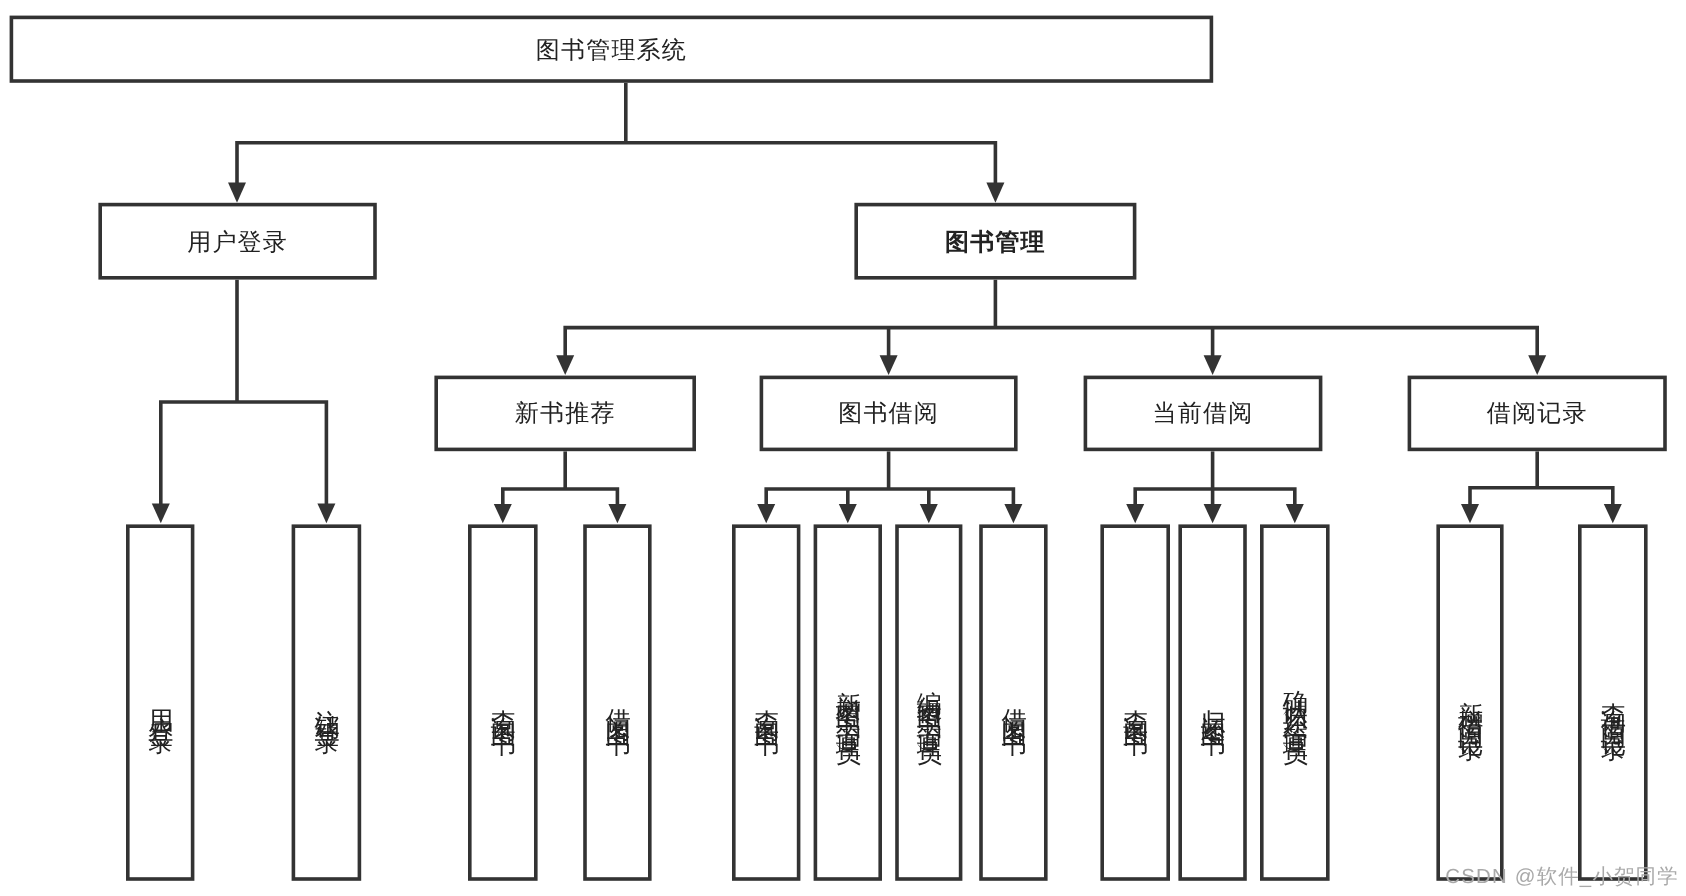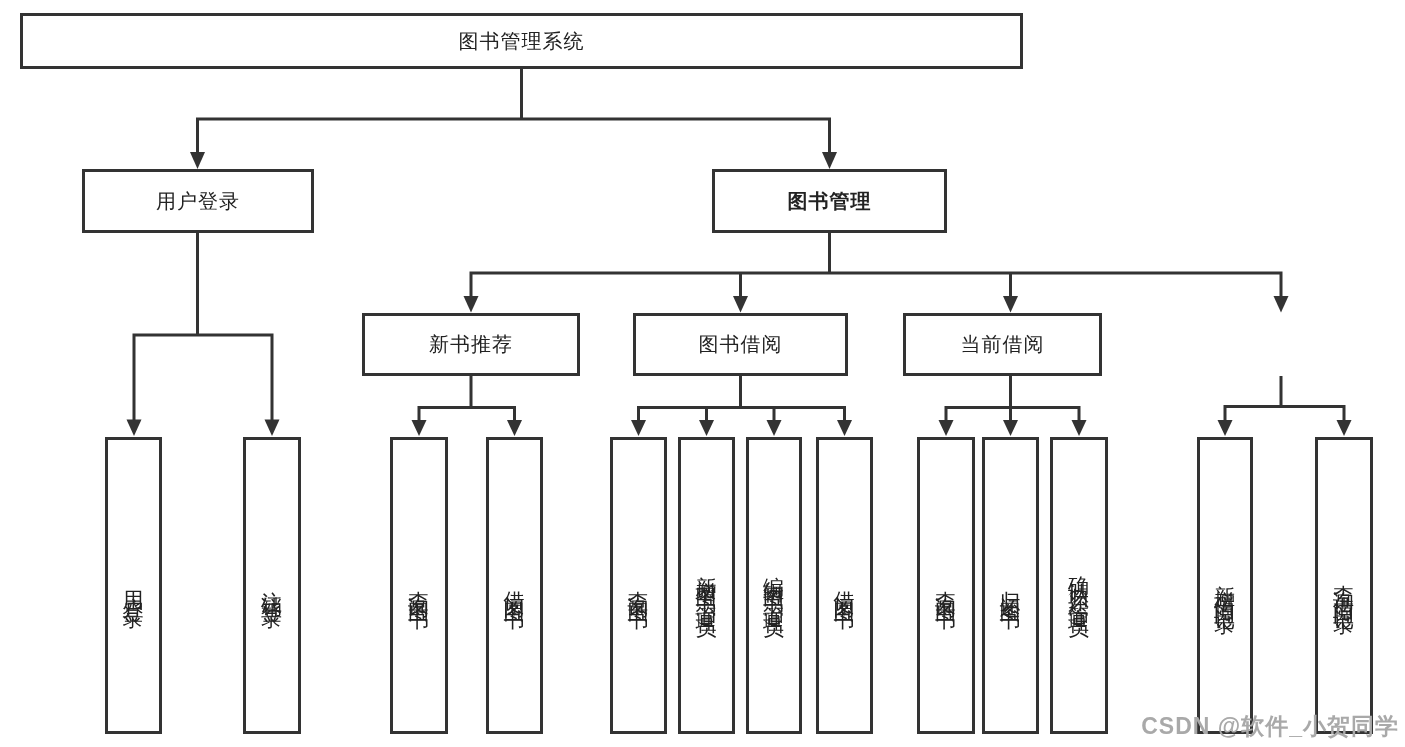--- a/index.html
+++ b/index.html
@@ -28,25 +28,24 @@
   .node.v{
     font-size:21px;
     writing-mode:vertical-rl;
     letter-spacing:6px;
     line-height:1;
   }
   .node.v span{display:block;}
   .watermark{
     position:absolute;
     right:6px;bottom:5px;
-    font-size:23px;
+    font-size:17px;
     color:#a9a9a9;
     letter-spacing:1px;
     white-space:nowrap;
-    font-weight:bold;
   }
 </style>
 </head>
 <body>
 
 <div class="canvas">
 
   <svg class="connector-layer" viewBox="0 0 1405 747" xmlns="http://www.w3.org/2000/svg">
 
     <g>
@@ -90,39 +89,42 @@
       <polygon points="1071.5,420 1086.5,420 1079,436"></polygon>
     </g>
 
     <g>
       <path d="M1281 376 V406.5 M1223.5 406.5 H1345.5 M1225 406.5 V420.5 M1344 406.5 V420.5"></path>
       <polygon points="1217.5,420 1232.5,420 1225,436"></polygon>
       <polygon points="1336.5,420 1351.5,420 1344,436"></polygon>
     </g>
   </svg>
 
-  <div class="node h" style="left:20px;top:13px;width:1003px;height:56px;">
+  <div class="node h" style="left:8px;top:13px;width:1003px;height:56px;">
     <span>图书管理系统</span>
   </div>
 
   <div class="node h" style="left:82px;top:169px;width:232px;height:64px;">
     <span>用户登录</span>
   </div>
   <div class="node h" style="left:712px;top:169px;width:235px;height:64px;font-weight:bold;">
     <span>图书管理</span>
   </div>
 
   <div class="node h" style="left:362px;top:313px;width:218px;height:63px;">
     <span>新书推荐</span>
   </div>
   <div class="node h" style="left:633px;top:313px;width:215px;height:63px;">
     <span>图书借阅</span>
   </div>
   <div class="node h" style="left:903px;top:313px;width:199px;height:63px;">
     <span>当前借阅</span>
+  </div>
+  <div class="node h" style="left:1173px;top:313px;width:216px;height:63px;">
+    <span>借阅记录</span>
   </div>
 
   <div class="node v" style="left:105px;top:437px;width:57px;height:297px;">
     <span>用户登录</span>
   </div>
   <div class="node v" style="left:243px;top:437px;width:58px;height:297px;">
     <span>注销登录</span>
   </div>
 
   <div class="node v" style="left:390px;top:437px;width:58px;height:297px;">

